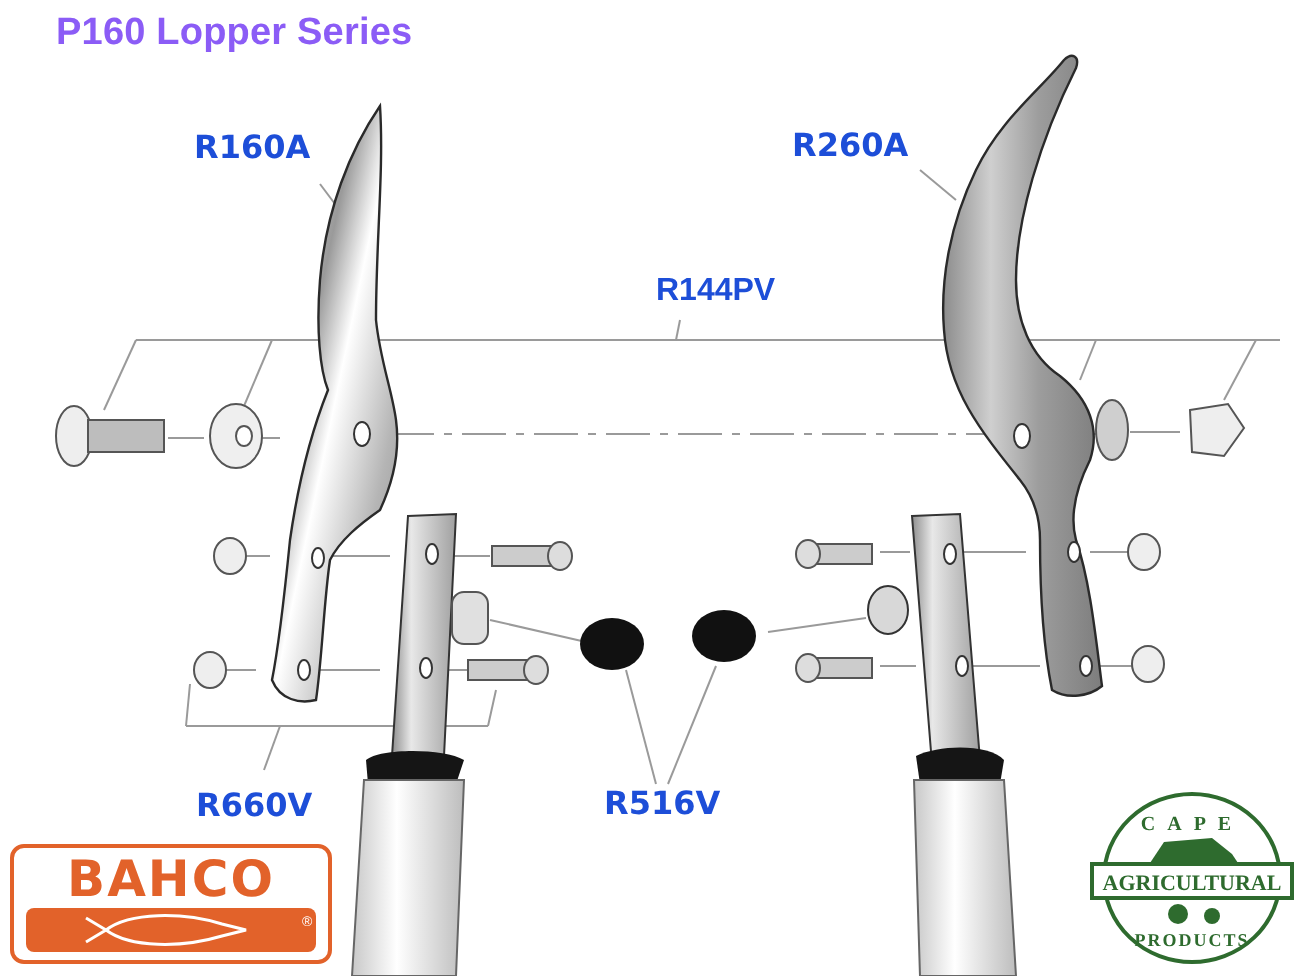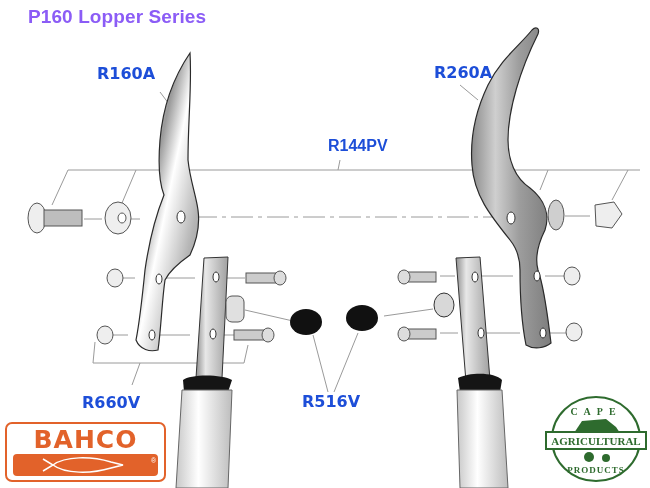--- a/index.html
+++ b/index.html
@@ -134,23 +134,23 @@
 
     <g>
       <ellipse cx="306" cy="322" rx="16" ry="13" fill="#111"></ellipse>
       <ellipse cx="362" cy="318" rx="16" ry="13" fill="#111"></ellipse>
     </g>
   </svg>
 
   <div class="title">P160 Lopper Series</div>
 
   <div class="part-label" style="left:97px;top:64px;">R160A</div>
-  <div class="part-label" style="left:434px;top:63px;">R260A</div>
+  <div class="part-label" style="left:396px;top:63px;">R260A</div>
   <div class="part-label" style="left:328px;top:137px;font-family:'Liberation Sans',sans-serif;">R144PV</div>
-  <div class="part-label" style="left:82px;top:393px;">R660V</div>
+  <div class="part-label" style="left:98px;top:393px;">R660V</div>
   <div class="part-label" style="left:302px;top:392px;">R516V</div>
 
   <div class="bahco">
     <div class="bahco-word">BAHCO</div>
     <div class="bahco-band">
       <svg width="149" height="22" viewBox="0 0 149 22">
         <path d="M40,11 C52,2 78,2 98,8 L110,11 L98,14 C78,20 52,20 40,11 Z" fill="none" stroke="#fff" stroke-width="1.5"></path>
         <path d="M30,5 L40,11 L30,17" fill="none" stroke="#fff" stroke-width="1.5"></path>
         <text x="138" y="9" font-size="7" fill="#fff" font-family="Liberation Sans, sans-serif">®</text>
       </svg>

